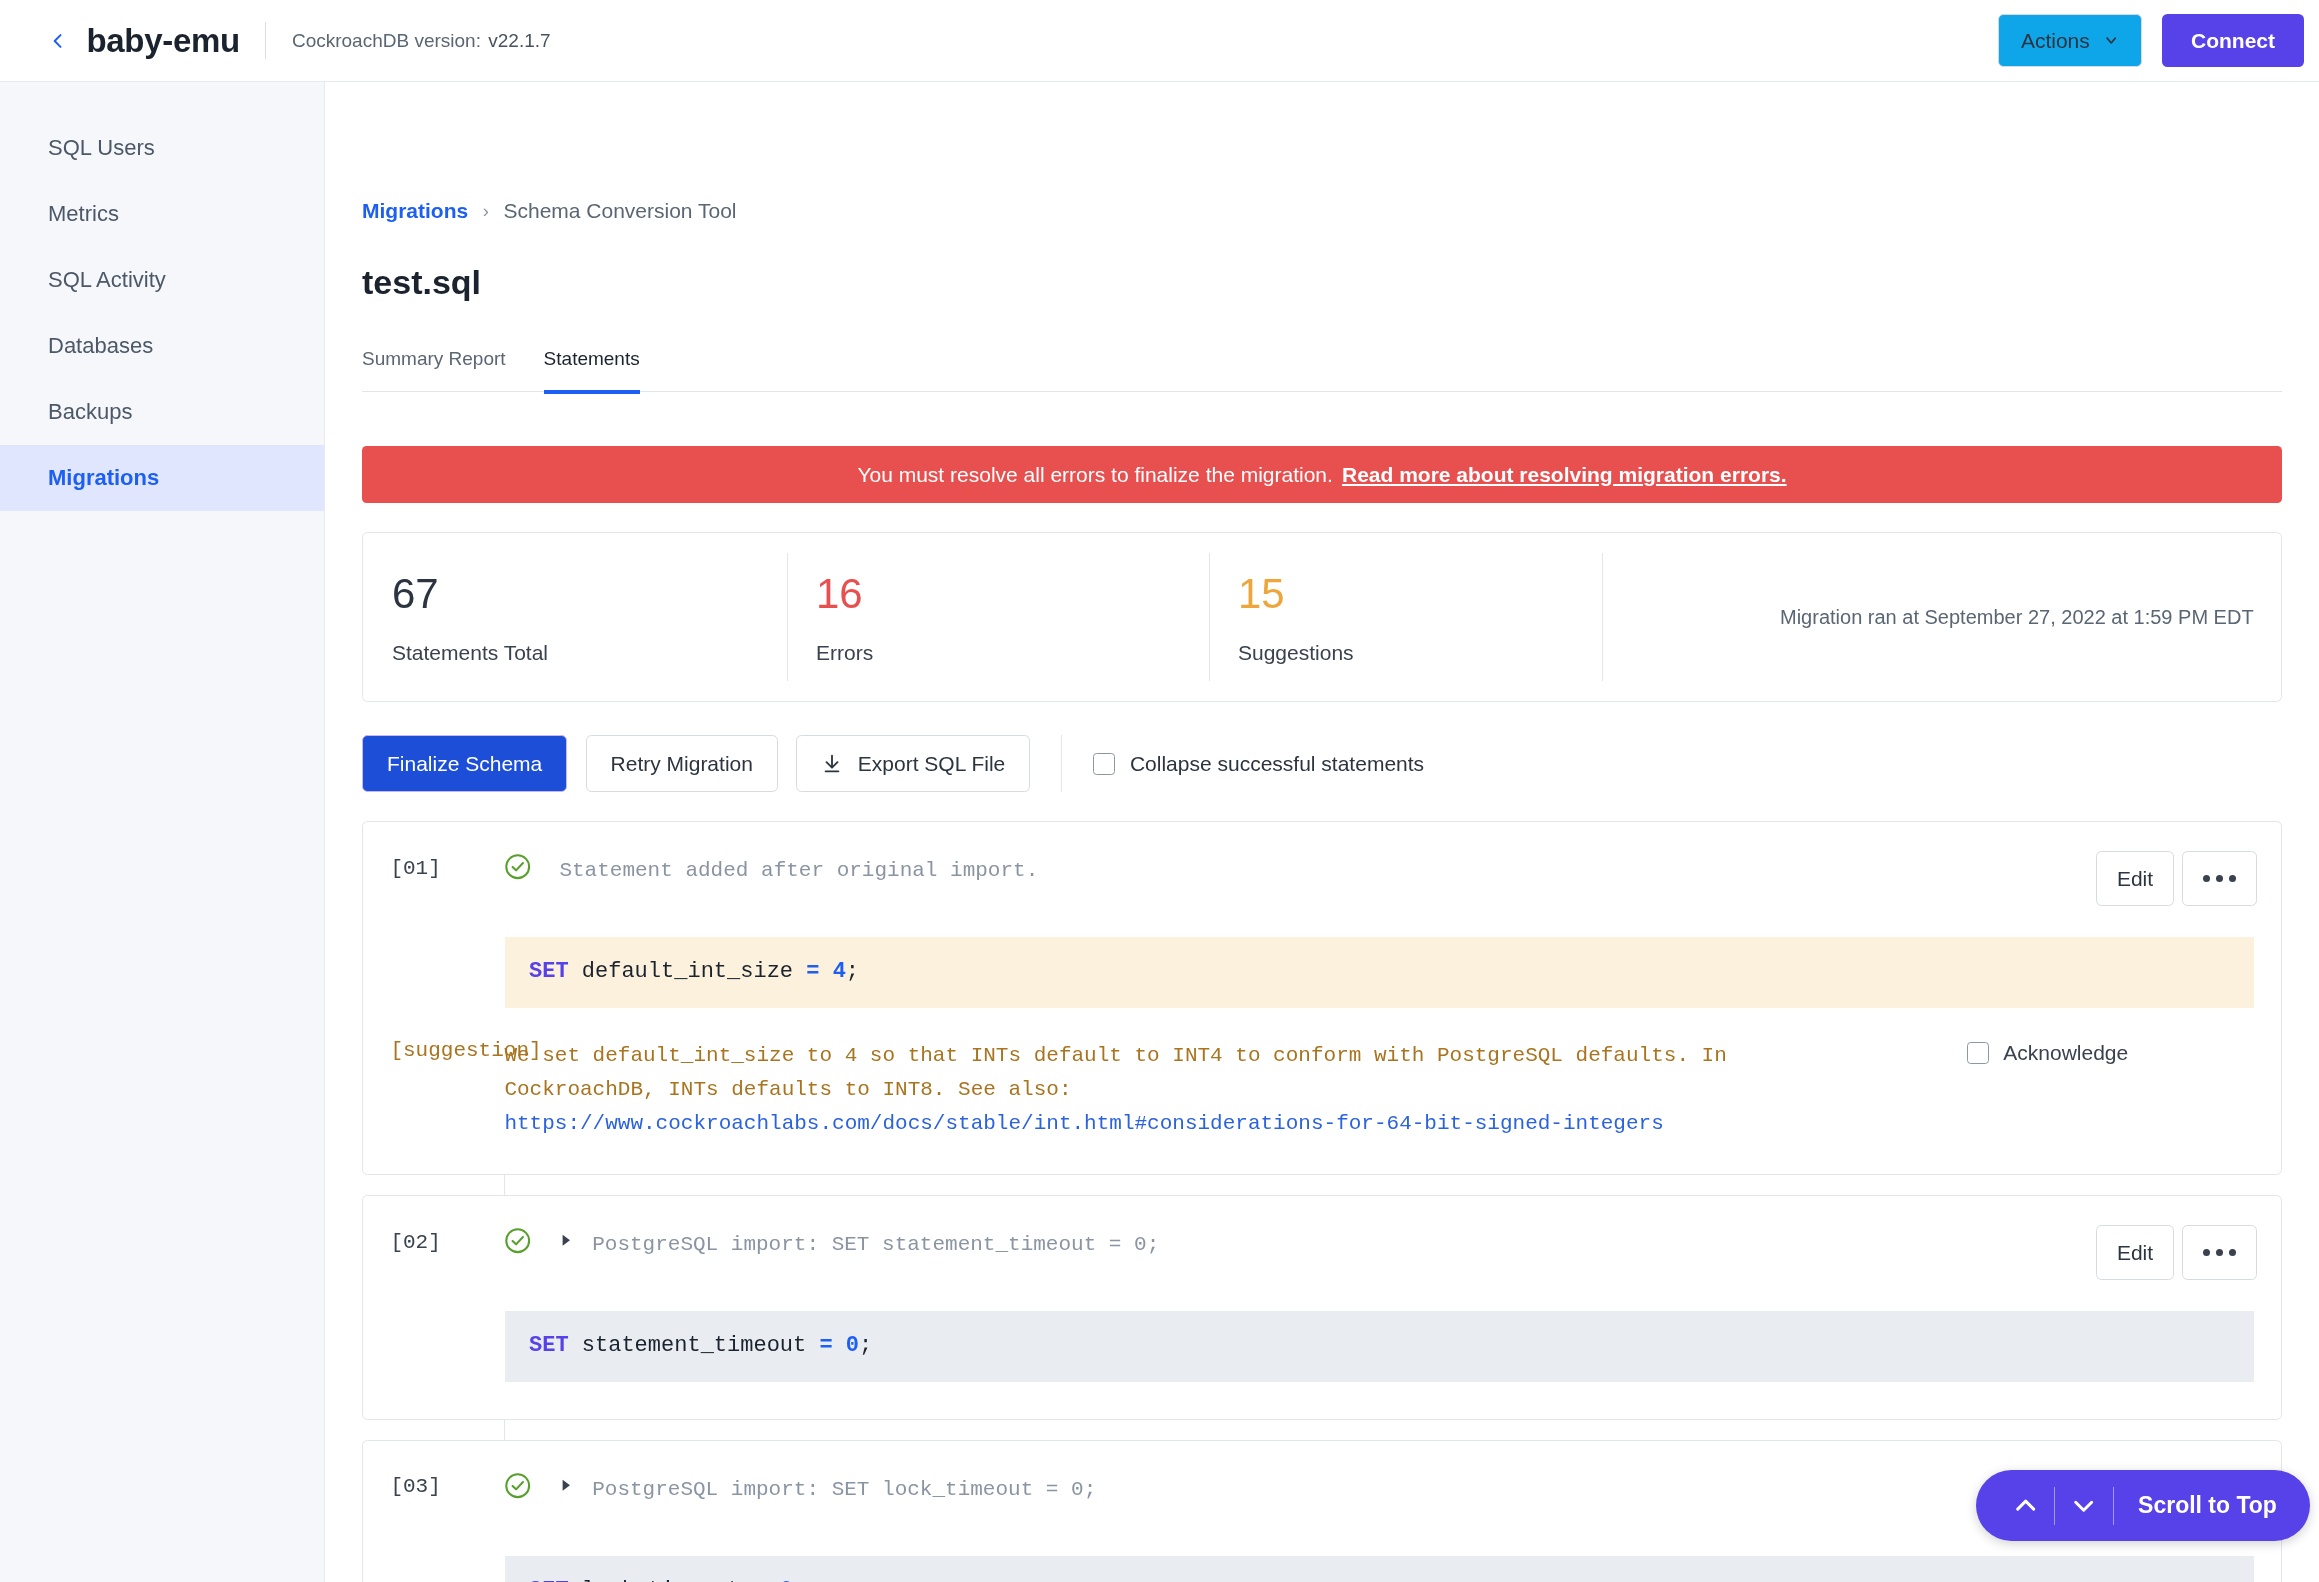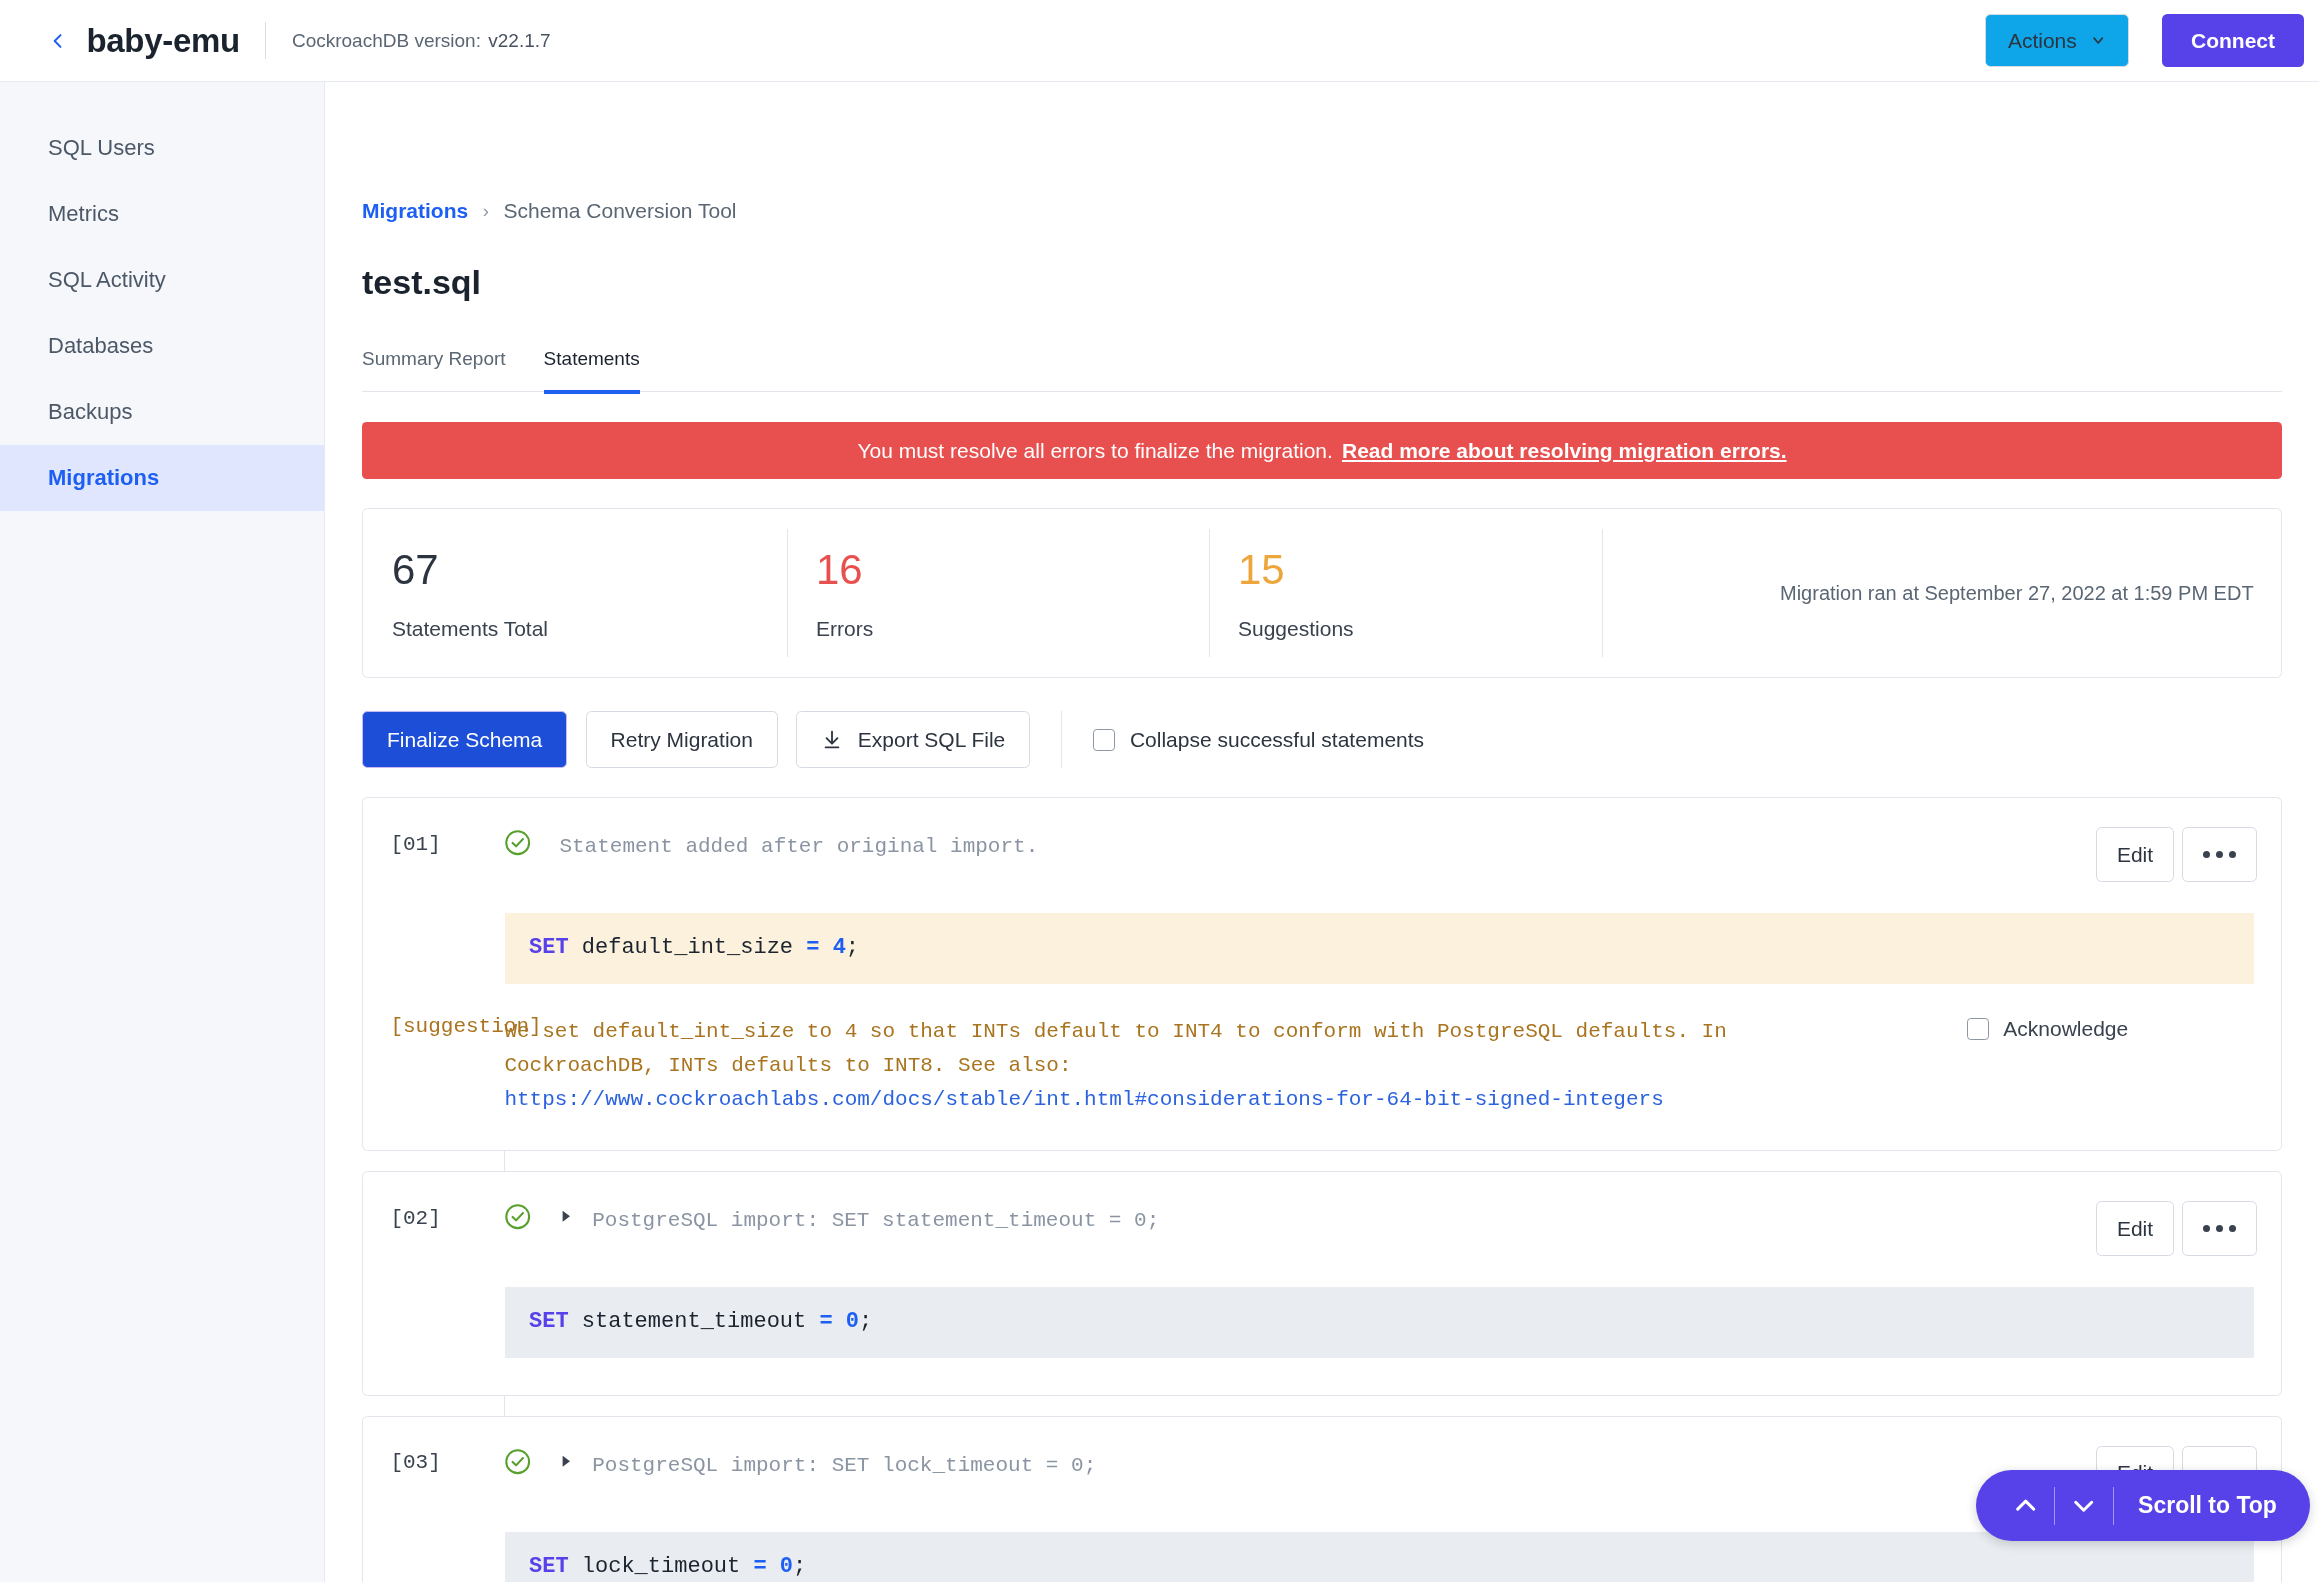--- a/index.html
+++ b/index.html
@@ -37,21 +37,21 @@
   .btn-actions {
     height: 53px; min-width: 144px; padding: 0 22px;
     border: 0.9px solid #d6dbe3; border-radius: 5.5px; background: #0ea5e9;
     font-size: 21px; color: #2c3440; font-weight: 400;
     display: flex; align-items: center; justify-content: center; gap: 12.8px;
     cursor: pointer;
   }
   .btn-actions .caret { display: inline-block; }
   .btn-actions .caret svg { width: 16.4px; height: 16.4px; display: block; }
   .btn-connect {
-    height: 53px; padding: 0 29px; margin-left: 33px;
+    height: 53px; padding: 0 29px; margin-left: 20px;
     border: none; border-radius: 5.5px; background: #5741e8;
     font-size: 21px; color: #fff; font-weight: 600;
     display: flex; align-items: center; justify-content: center;
     cursor: pointer;
   }
 
   
   .body-row { flex: 1 1 auto; display: flex; min-height: 0; }
 
   .sidebar {
@@ -85,21 +85,21 @@
 
   .tabs { display: flex; gap: 38px; margin-top: 46px; border-bottom: 0.9px solid #e2e6ec; }
   .tab {
     font-size: 19px; color: #5a6673; padding-bottom: 20px; cursor: pointer;
     border-bottom: 4.6px solid transparent; margin-bottom: -2.7px;
   }
   .tab.active { color: #1b232e; border-bottom-color: #1e5ff3; font-weight: 400; }
 
   
   .alert {
-    margin-top: 30px; height: 57px; background: #e8504f; border-radius: 4.6px;
+    margin-top: 54px; height: 57px; background: #e8504f; border-radius: 4.6px;
     display: flex; align-items: center; justify-content: center;
     color: #ffffff; font-size: 21px; gap: 9.1px;
   }
   .alert a { color: #fff; text-decoration: underline; font-weight: 700; cursor: pointer; }
 
   
   .stats {
     margin-top: 29px; border: 0.9px solid #e2e6ec; border-radius: 5.5px;
     height: 170px; display: flex; align-items: stretch; background: #fff;
   }

